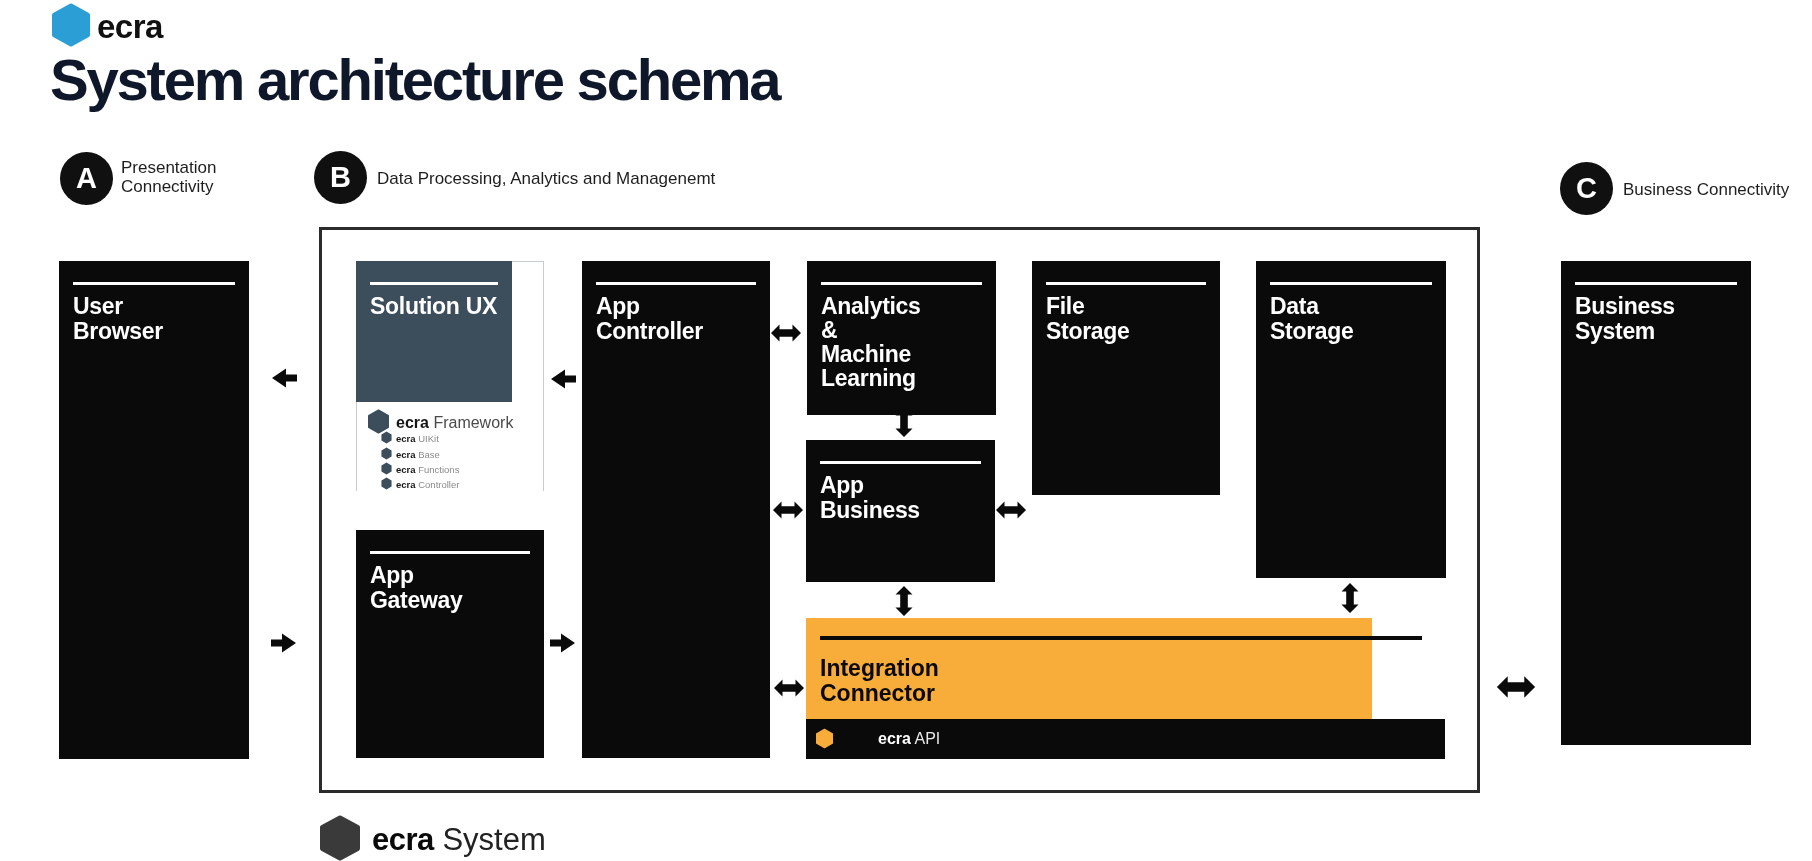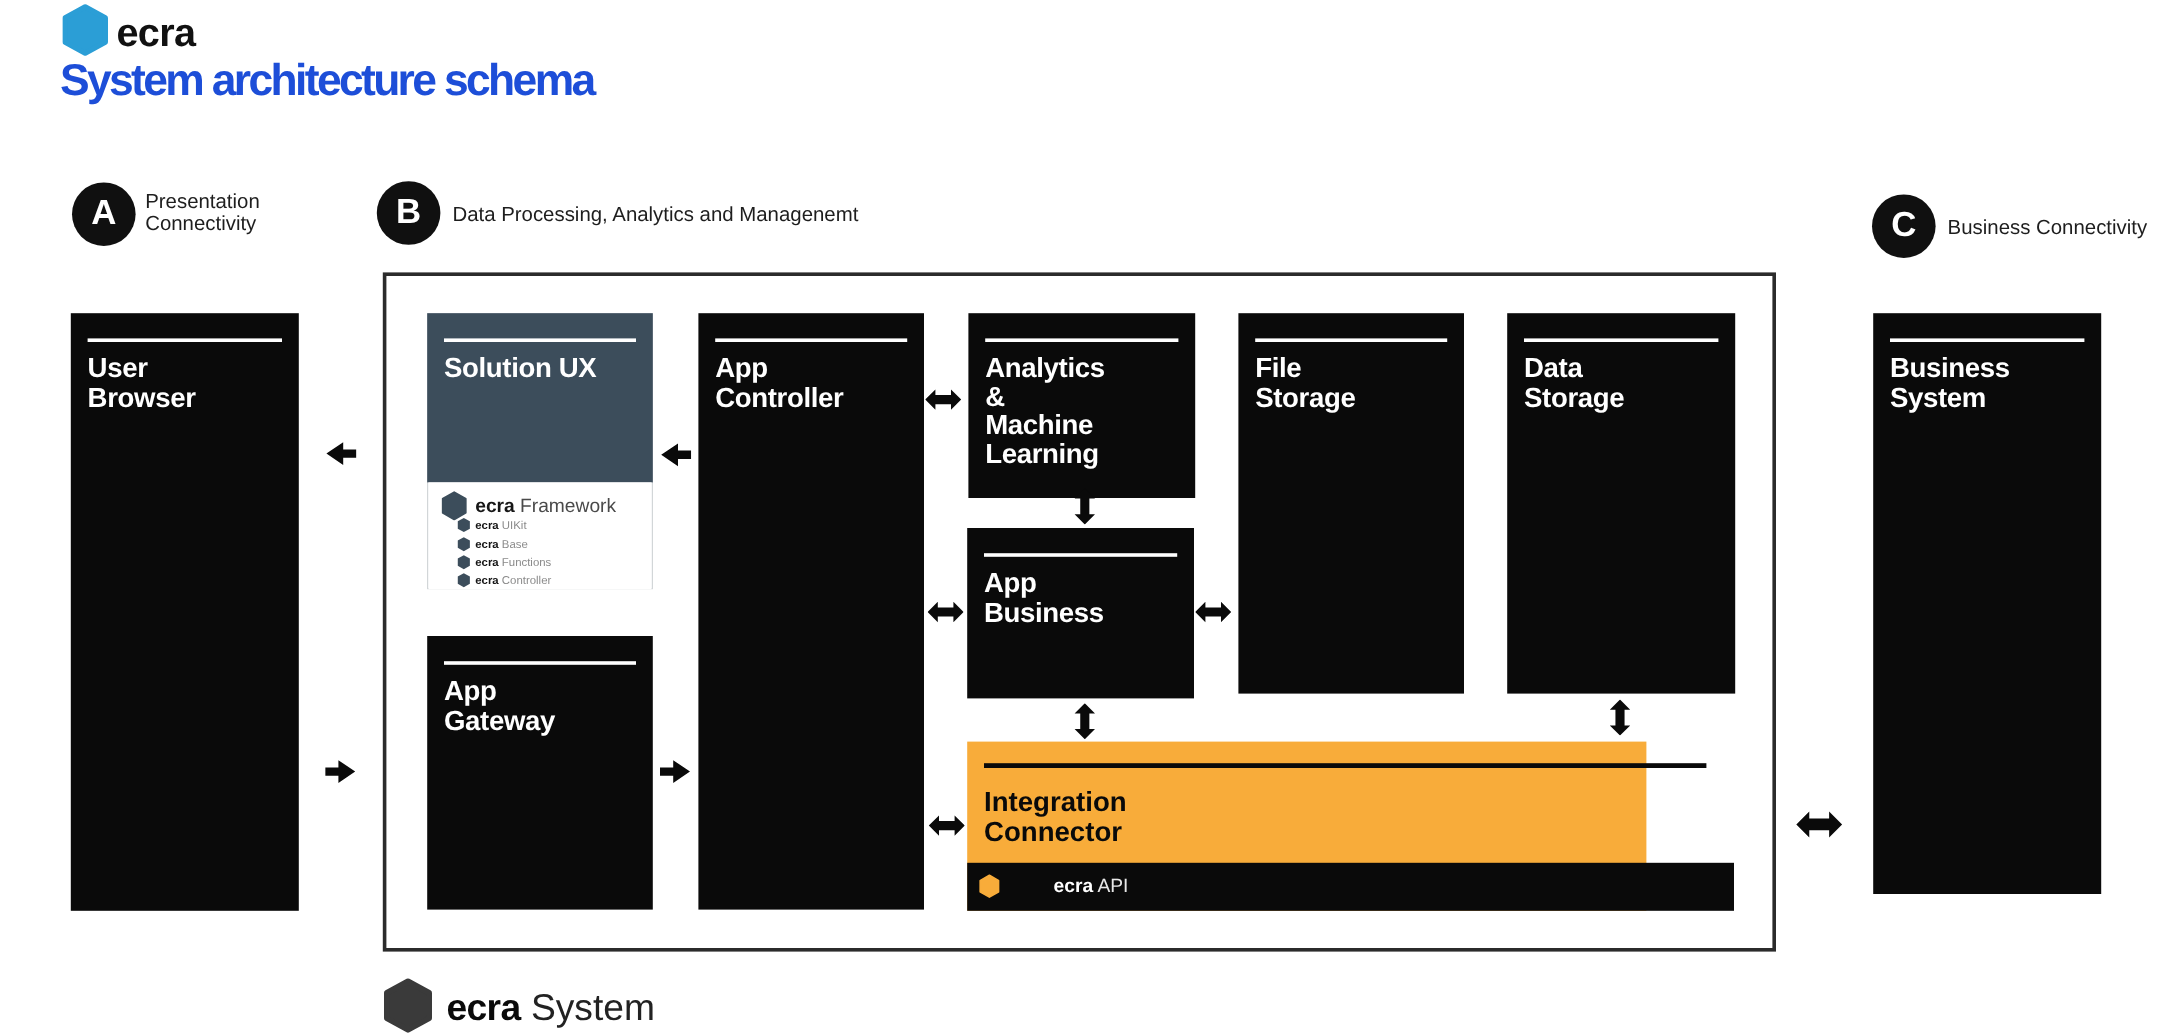--- a/index.html
+++ b/index.html
@@ -3,39 +3,39 @@
 <meta charset="utf-8">
 <style>
   * { margin:0; padding:0; box-sizing:border-box; }
   html,body { background:#ffffff; }
   body { font-family:"Liberation Sans","DejaVu Sans",sans-serif; }
   .canvas { position:relative; width:1812px; height:861px; background:#fff; overflow:hidden; }
 
   
   .logo-hex { position:absolute; left:52px; top:2px; width:38px; height:46px; }
   .logo-text { position:absolute; left:97px; top:8px; font-size:33px; font-weight:bold; color:#111; letter-spacing:-0.5px; }
-  .page-title { position:absolute; left:50px; top:46px; font-size:37px; font-weight:bold; color:#1d4ed8; letter-spacing:-2.2px; }
+  .page-title { position:absolute; left:50px; top:46px; font-size:58px; font-weight:bold; color:#0f172a; letter-spacing:-2.2px; }
 
   
   .sec-circle { position:absolute; width:53px; height:53px; border-radius:50%; background:#101010; color:#fff;
                 display:flex; align-items:center; justify-content:center; font-weight:bold; font-size:29px; }
   .sec-text { position:absolute; font-size:17px; color:#1e1e1e; line-height:19px; }
 
   
   .frame { position:absolute; left:319px; top:227px; width:1161px; height:566px; border:3px solid #2b2b2b; background:transparent; }
 
   
   .box { position:absolute; background:#0a0a0a; color:#fff; }
   .box-rule { position:absolute; left:14px; right:14px; top:21px; height:3px; background:#fff; }
   .box-title { position:absolute; left:14px; top:33px; font-size:23px; font-weight:bold; line-height:25px; letter-spacing:-0.3px; }
   .box-title span { display:block; }
 
   
   .sux { position:absolute; left:356px; top:261px; width:188px; height:230px; background:#fff; border:1px solid #c7cccf; }
-  .sux-top { position:absolute; left:-1px; top:-1px; width:188px; height:141px; background:#3c4d5b; color:#fff; }
+  .sux-top { position:absolute; left:-1px; top:-1px; width:156px; height:141px; background:#3c4d5b; color:#fff; }
   .fw-panel { position:absolute; left:0; top:140px; width:186px; height:89px; background:#fff; }
   .fw-head-hex { position:absolute; left:11px; top:7px; width:21px; height:25px; }
   .fw-head-text { position:absolute; left:39px; top:12px; font-size:16px; color:#4a4a4a; }
   .fw-head-text b { color:#161616; }
   .fw-item { position:absolute; left:24px; font-size:9.5px; color:#8a8a8a; }
   .fw-item .ihex { position:absolute; left:0; top:-2px; width:11px; height:13px; }
   .fw-item .itxt { position:absolute; left:15px; top:0; white-space:nowrap; }
   .fw-item b { color:#161616; }
 
   
@@ -164,21 +164,21 @@
   </div>
 
   <div class="box" style="left:806px; top:440px; width:189px; height:142px;">
     <div class="box-rule"></div>
     <div class="box-title">
       <span>App</span>
       <span>Business</span>
     </div>
   </div>
 
-  <div class="box" style="left:1032px; top:261px; width:188px; height:317px;">
+  <div class="box" style="left:1032px; top:261px; width:188px; height:234px;">
     <div class="box-rule"></div>
     <div class="box-title">
       <span>File</span>
       <span>Storage</span>
     </div>
   </div>
 
   <div class="box" style="left:1256px; top:261px; width:190px; height:317px;">
     <div class="box-rule"></div>
     <div class="box-title">

